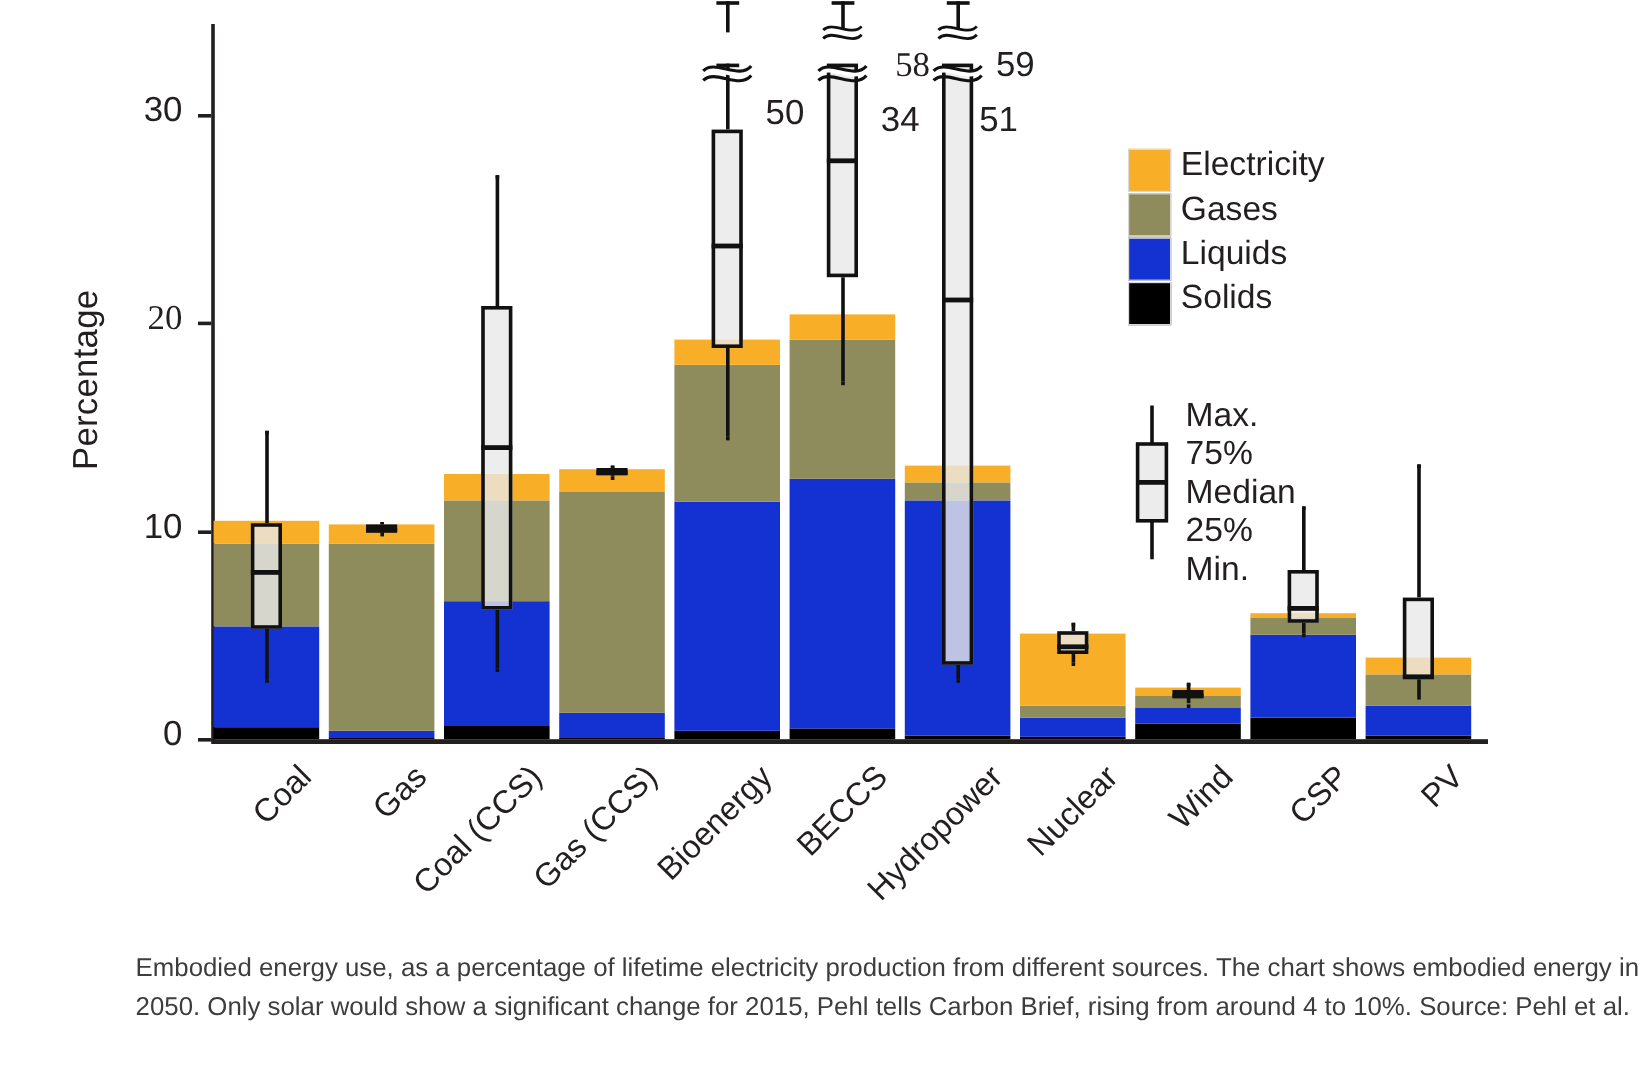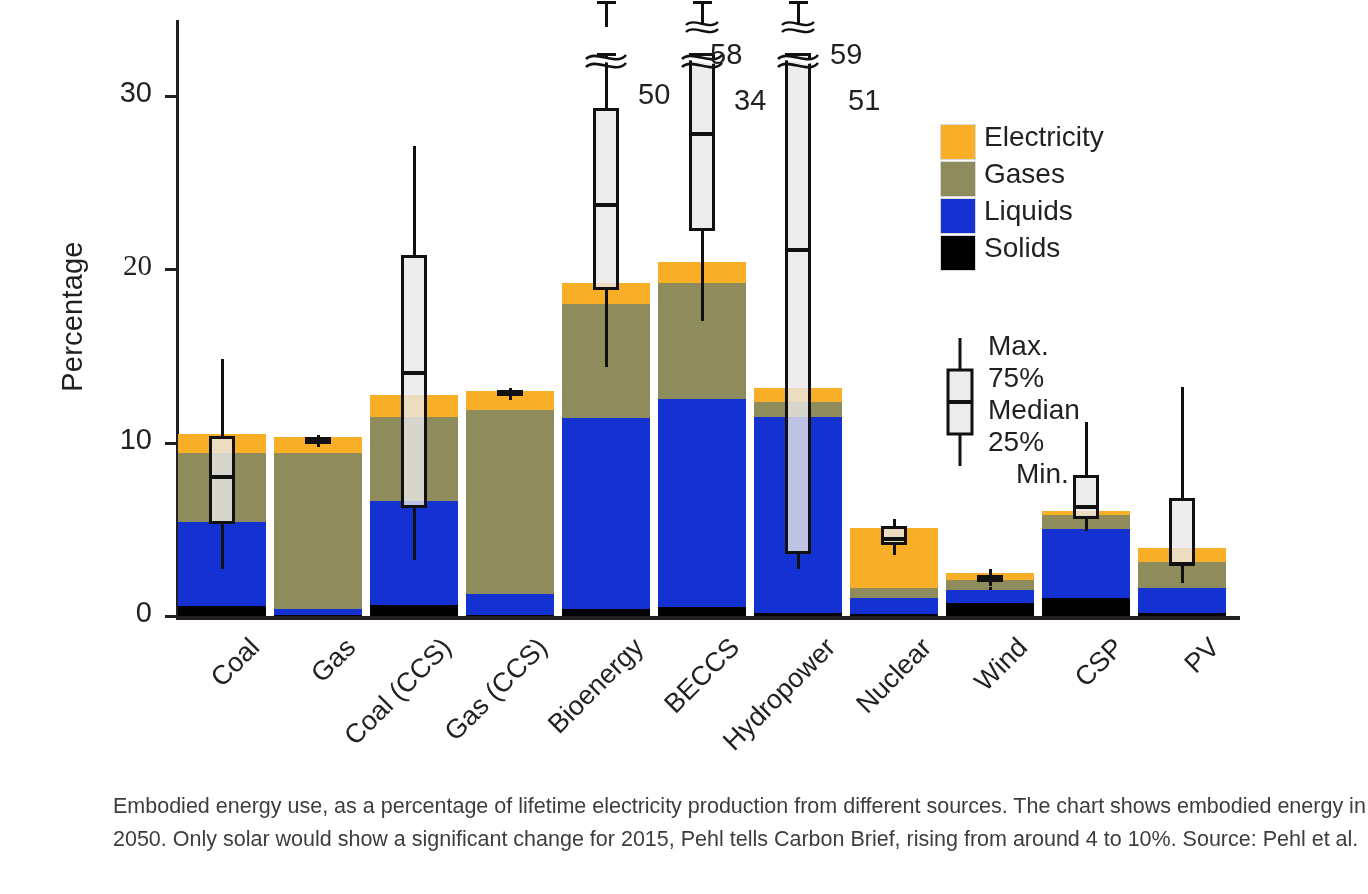--- a/index.html
+++ b/index.html
@@ -302,24 +302,24 @@
         <div class="xlab" style="left: 320px; width: 212px; top: 632px;">Gas (CCS)</div>
         <div class="xlab" style="left: 416px; width: 212px; top: 632px;">Bioenergy</div>
         <div class="xlab" style="left: 512px; width: 212px; top: 632px;">BECCS</div>
         <div class="xlab" style="left: 608px; width: 212px; top: 632px;">Hydropower</div>
         <div class="xlab" style="left: 704px; width: 212px; top: 632px;">Nuclear</div>
         <div class="xlab" style="left: 800px; width: 212px; top: 632px;">Wind</div>
         <div class="xlab" style="left: 896px; width: 212px; top: 632px;">CSP</div>
         <div class="xlab" style="left: 992px; width: 212px; top: 632px;">PV</div>
       </div>
   <div class="annot" style="left: 638px; top: 78px;">50</div>
-      <div class="annot" style="left: 710px; top: 38px;">58</div>
+      <div class="annot" style="left: 746px; top: 38px; font-family: Liberation Serif, serif;">58</div>
       <div class="annot" style="left: 734px; top: 84px;">34</div>
       <div class="annot" style="left: 830px; top: 38px;">59</div>
-      <div class="annot" style="left: 848px; top: 84px;">51</div>
+      <div class="annot" style="left: 816px; top: 84px;">51</div>
     </div>
 
   <div id="carrier-legend">
       <div class="lg-swatch" style="left: 940px; top: 124px; background: rgb(248, 174, 39);"></div>
       <div class="lg-label" style="left: 984px; top: 121px;">Electricity</div>
       <div class="lg-swatch" style="left: 940px; top: 161px; background: rgb(142, 139, 92);"></div>
       <div class="lg-label" style="left: 984px; top: 158px;">Gases</div>
       <div class="lg-swatch" style="left: 940px; top: 198px; background: rgb(20, 49, 210);"></div>
       <div class="lg-label" style="left: 984px; top: 195px;">Liquids</div>
       <div class="lg-swatch" style="left: 940px; top: 235px; background: rgb(0, 0, 0);"></div>
@@ -330,17 +330,17 @@
       <div style="position: absolute; left: 944px; top: 336px; width: 32px; height: 132px;"><svg width="32" height="132" viewBox="0 0 32 132">
           <line x1="16" y1="2" x2="16" y2="34" stroke="#111" stroke-width="3"></line>
           <line x1="16" y1="98" x2="16" y2="130" stroke="#111" stroke-width="3"></line>
           <rect x="4" y="34" width="24" height="64" fill="#ececec" stroke="#111" stroke-width="3"></rect>
           <line x1="4" y1="66" x2="28" y2="66" stroke="#111" stroke-width="4"></line>
         </svg></div>
       <div class="mv-label" style="left: 988px; top: 330px;">Max.</div>
       <div class="mv-label" style="left: 988px; top: 362px;">75%</div>
       <div class="mv-label" style="left: 988px; top: 394px;">Median</div>
       <div class="mv-label" style="left: 988px; top: 426px;">25%</div>
-      <div class="mv-label" style="left: 988px; top: 458px; margin-left: 28px;">Min.</div>
+      <div class="mv-label" style="left: 988px; top: 458px;">Min.</div>
     </div>
 
   <div id="caption">Embodied energy use, as a percentage of lifetime electricity production from different sources. The chart shows embodied energy in 2050. Only solar would show a significant change for 2015, Pehl tells Carbon Brief, rising from around 4 to 10%. Source: Pehl et al.</div>
 </div>
 
 </body></html>

